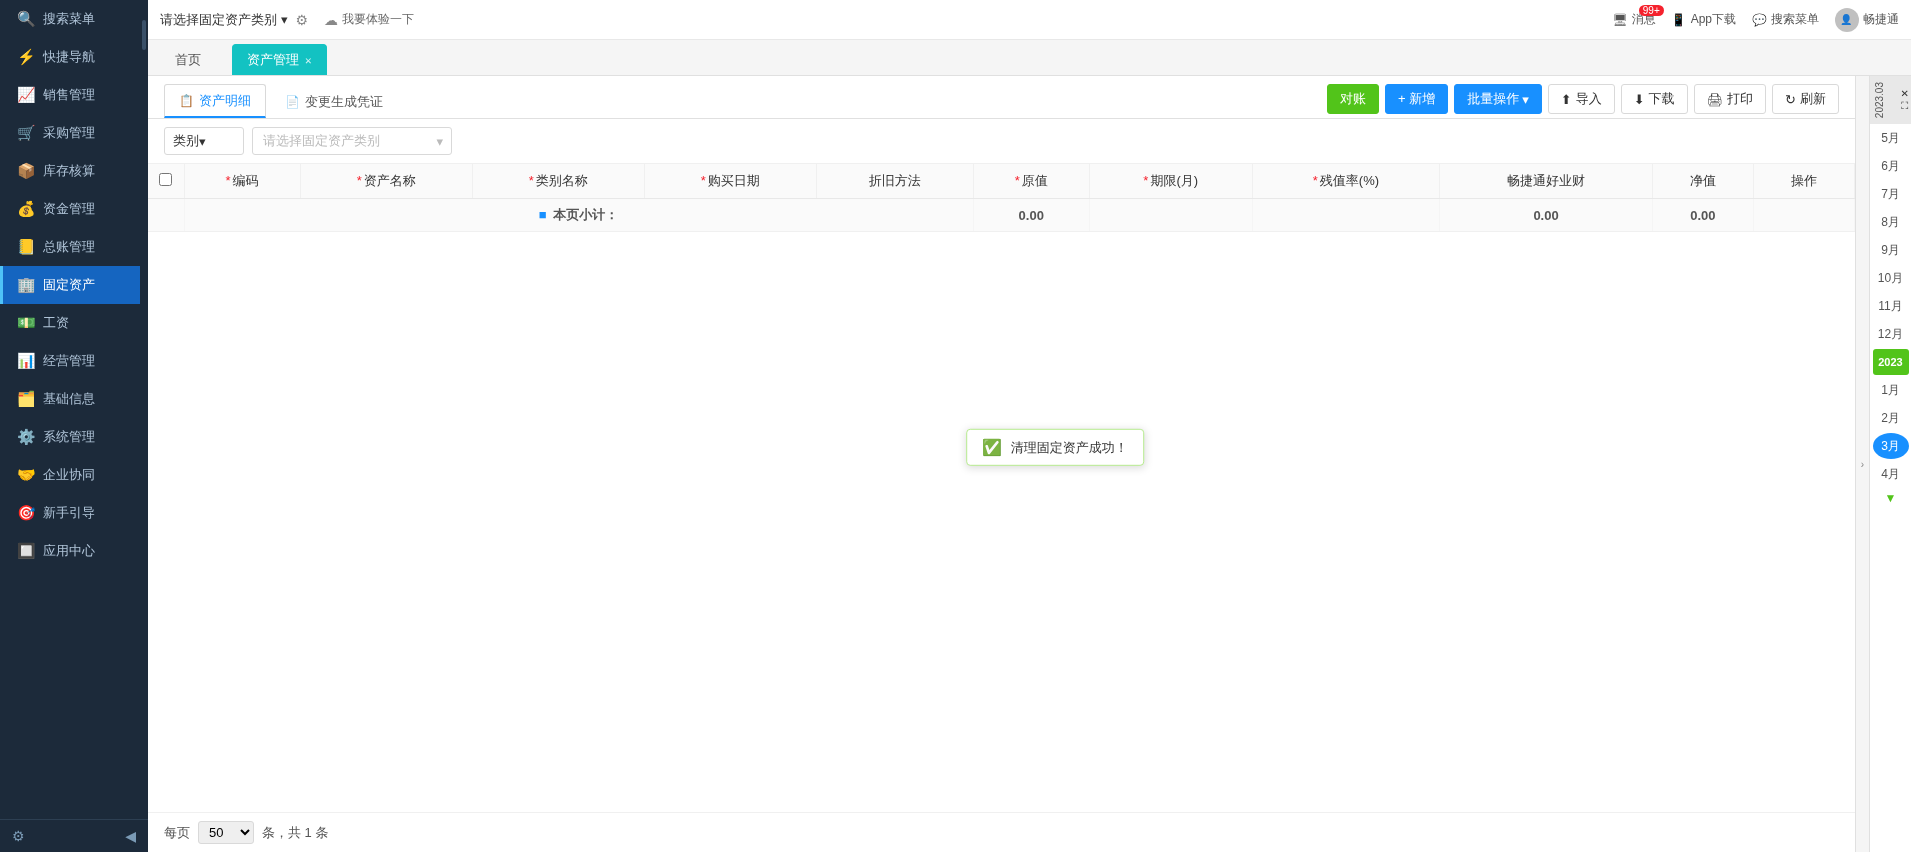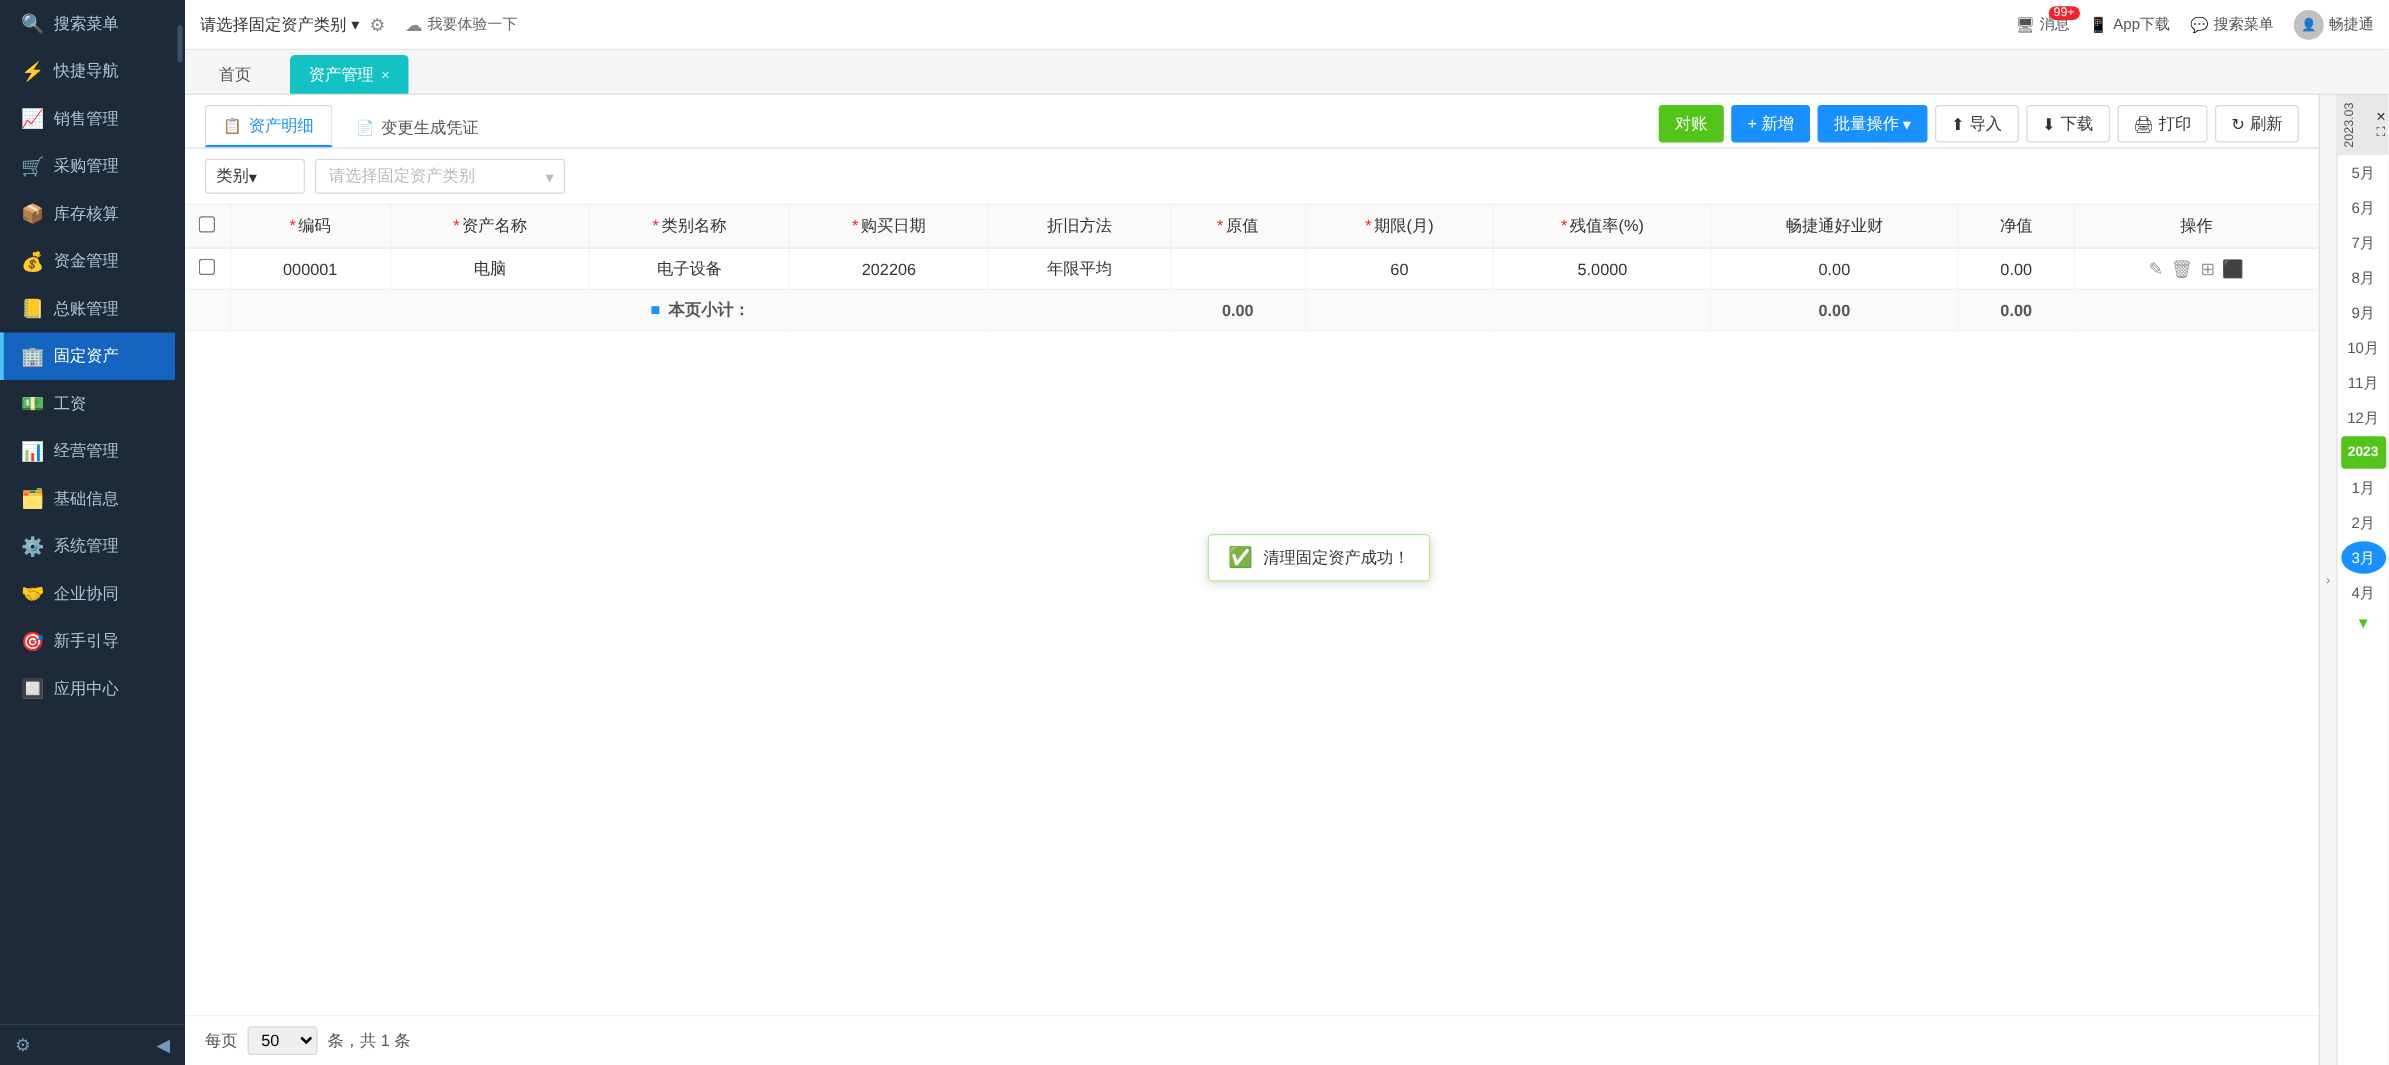--- a/index.html
+++ b/index.html
@@ -501,43 +501,20 @@
               <th>折旧方法</th>
               <th><span class="required">*</span>原值</th>
               <th><span class="required">*</span>期限(月)</th>
               <th><span class="required">*</span>残值率(%)</th>
               <th>畅捷通好业财</th>
               <th>净值</th>
               <th>操作</th>
             </tr>
           </thead>
           <tbody>
-            <tr>
-              <td class="checkbox-cell">
-                <input type="checkbox" style="">
-              </td>
-              <td>000001</td>
-              <td>电脑</td>
-              <td>电子设备</td>
-              <td>202206</td>
-              <td>年限平均</td>
-              <td></td>
-              <td>60</td>
-              <td>5.0000</td>
-              <td>0.00</td>
-              <td>0.00</td>
-              <td>
-                <div class="action-icons">
-                  <span class="action-icon">✎</span>
-                  <span class="action-icon">🗑</span>
-                  <span class="action-icon">⊞</span>
-                  <span class="action-icon">⬛</span>
-                </div>
-              </td>
-            </tr>
             <tr class="subtotal-row">
               <td></td>
               <td colspan="5">
                 <span class="subtotal-icon">■</span>
                 <span>本页小计：</span>
               </td>
               <td>0.00</td>
               <td></td>
               <td></td>
               <td>0.00</td>

